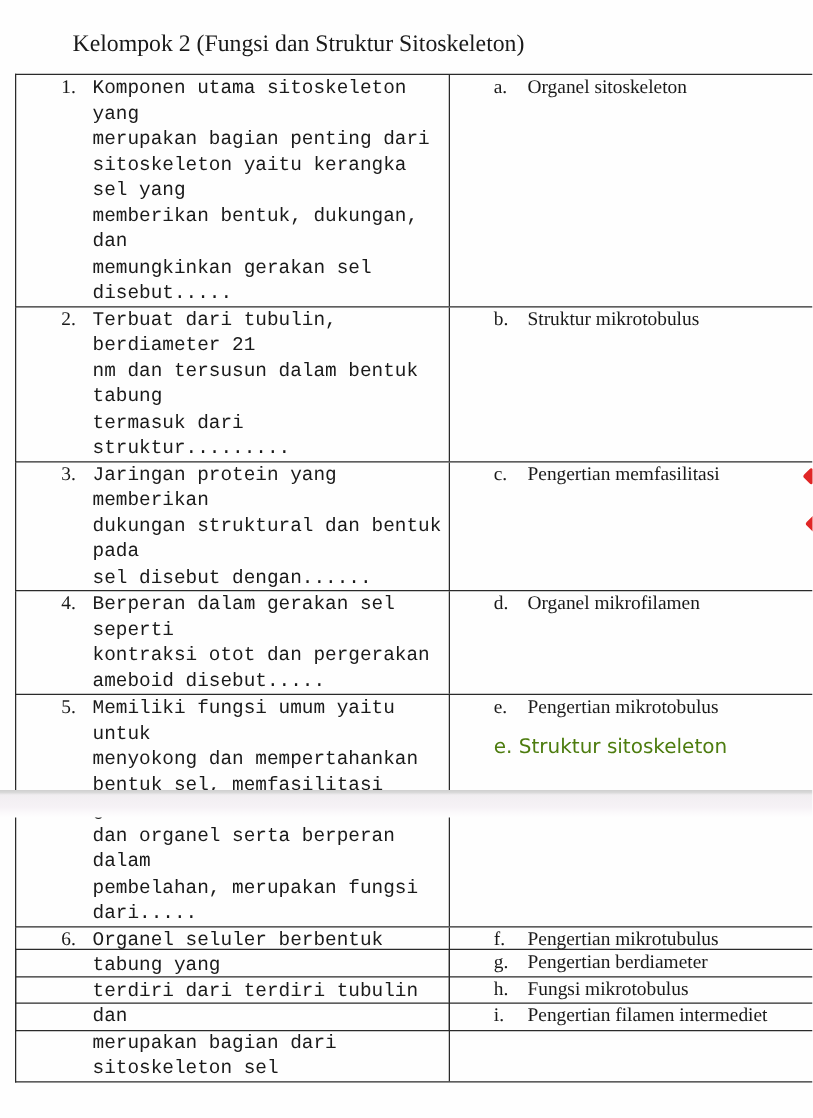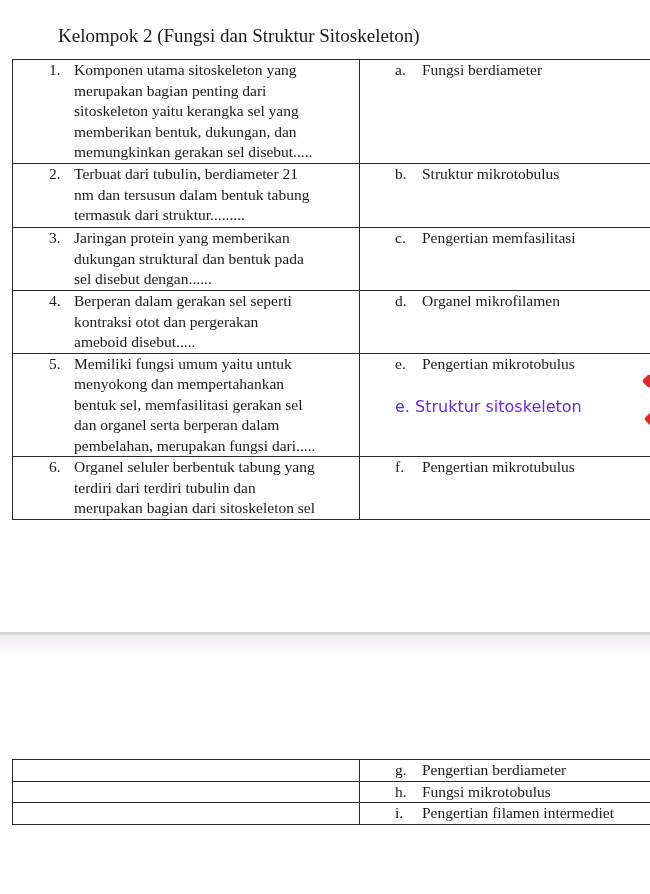--- a/index.html
+++ b/index.html
@@ -22,27 +22,27 @@
     border-right: none;
     vertical-align: top;
     padding: 0;
     font-size: 15.5px;
     line-height: 20.5px;
   }
   .tbl td.q { width: 346px; }
   .tbl td.a { width: 290px; }
   .q-inner { position: relative; padding-left: 61px; padding-right: 4px; }
   .q-num { position: absolute; left: 36px; top: 0; }
-  .q-text { white-space: pre-line; }
+  .q-text { white-space: pre-line; font-family: Liberation Mono, monospace; }
   .a-inner { position: relative; padding-left: 62px; }
   .a-letter { position: absolute; left: 35px; top: 0; }
   .inserted {
     font-family: "DejaVu Sans", "Liberation Sans", sans-serif;
-    font-size: 16px; line-height: 22px; color: #6d28d9;
-    padding-left: 35px; margin-top: 22px;
+    font-size: 16px; line-height: 22px; color: #4d7c0f;
+    padding-left: 35px; margin-top: 9px;
     white-space: nowrap;
   }
   .marker {
     position: absolute; width: 10px; height: 10px;
     background: #e02626; transform: rotate(45deg);
     border-radius: 2px;
   }
   .separator {
     position: absolute; left: 0; top: 632px; width: 650px; height: 22px;
     background: linear-gradient(#cfcfcf 0px, #d9d9d9 2px, #f1eef1 4px, #f6f2f6 14px, #fbf9fb 18px, #fefefe 22px);
@@ -60,21 +60,21 @@
       <div class="q-inner">
             <span class="q-num">1.</span>
             <div class="q-text">Komponen utama sitoskeleton yang
 merupakan bagian penting dari
 sitoskeleton yaitu kerangka sel yang
 memberikan bentuk, dukungan, dan
 memungkinkan gerakan sel disebut.....</div>
           </div>
     </td>
     <td class="a">
-      <div class="a-inner"><span class="a-letter">a.</span><span>Fungsi berdiameter</span></div>
+      <div class="a-inner"><span class="a-letter">a.</span><span>Organel sitoskeleton</span></div>
     </td>
   </tr>
   <tr style="height:64px;">
     <td class="q">
       <div class="q-inner">
             <span class="q-num">2.</span>
             <div class="q-text">Terbuat dari tubulin, berdiameter 21
 nm dan tersusun dalam bentuk tabung
 termasuk dari struktur.........</div>
           </div>

